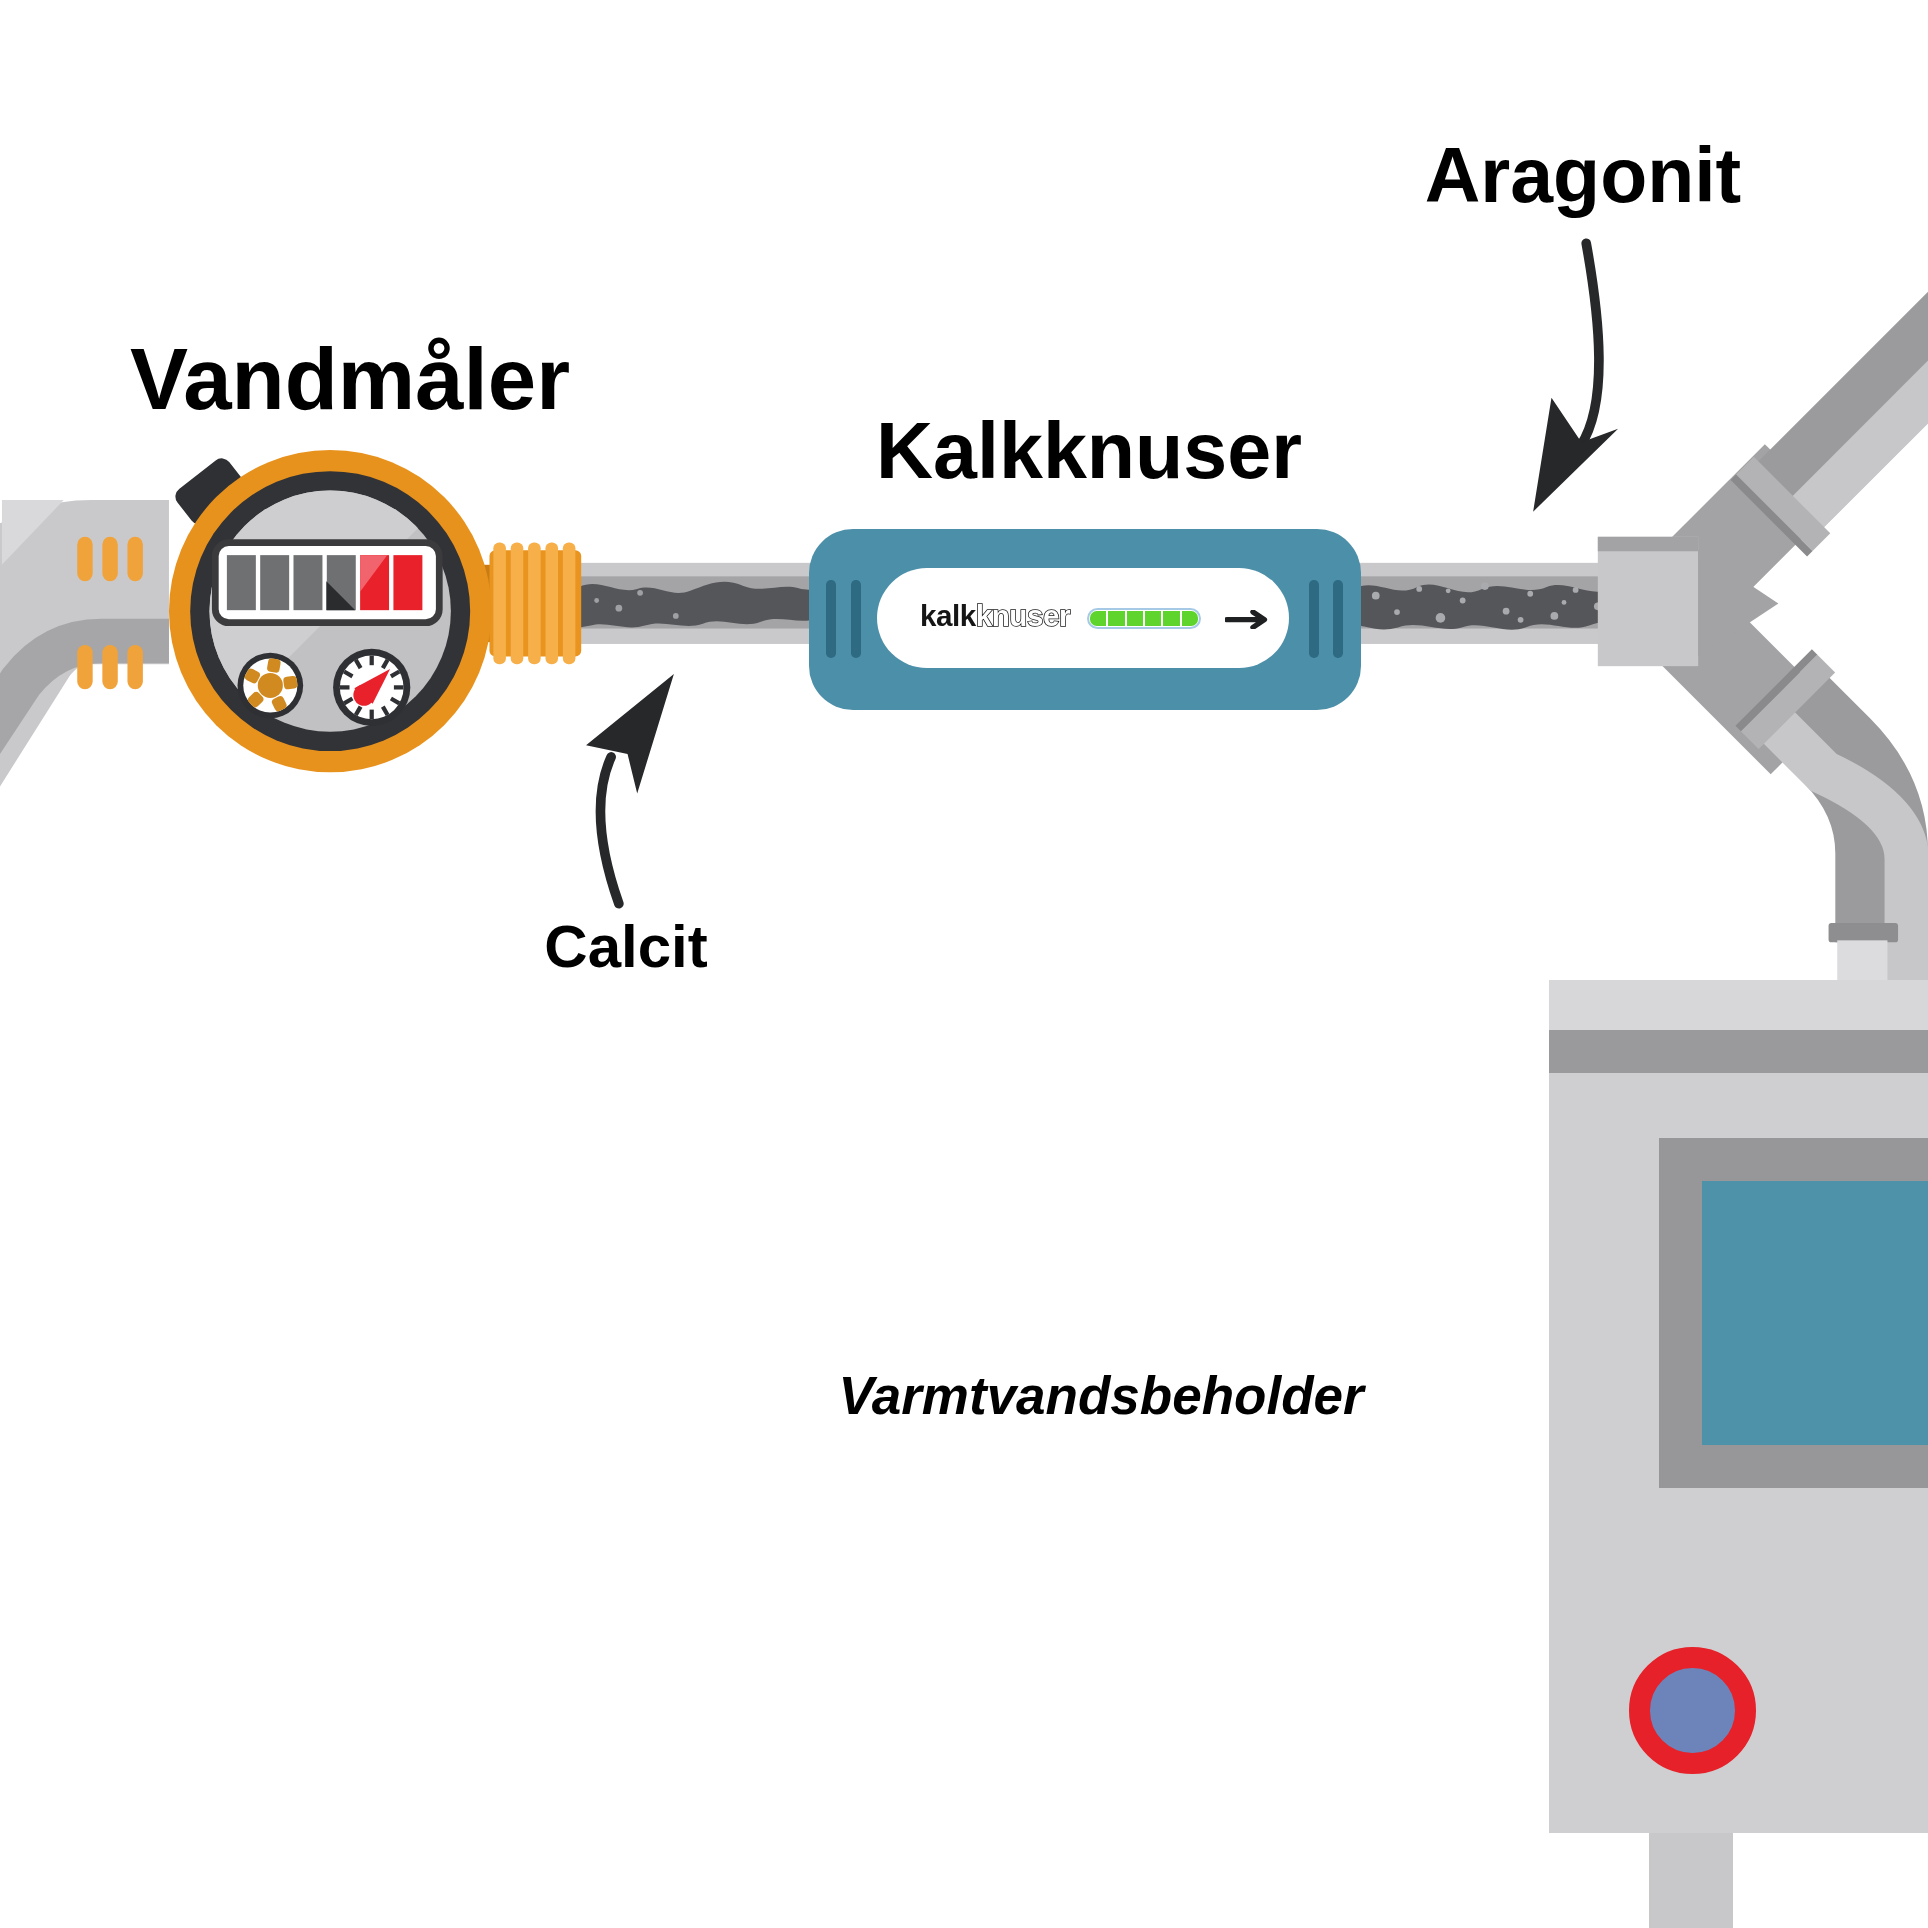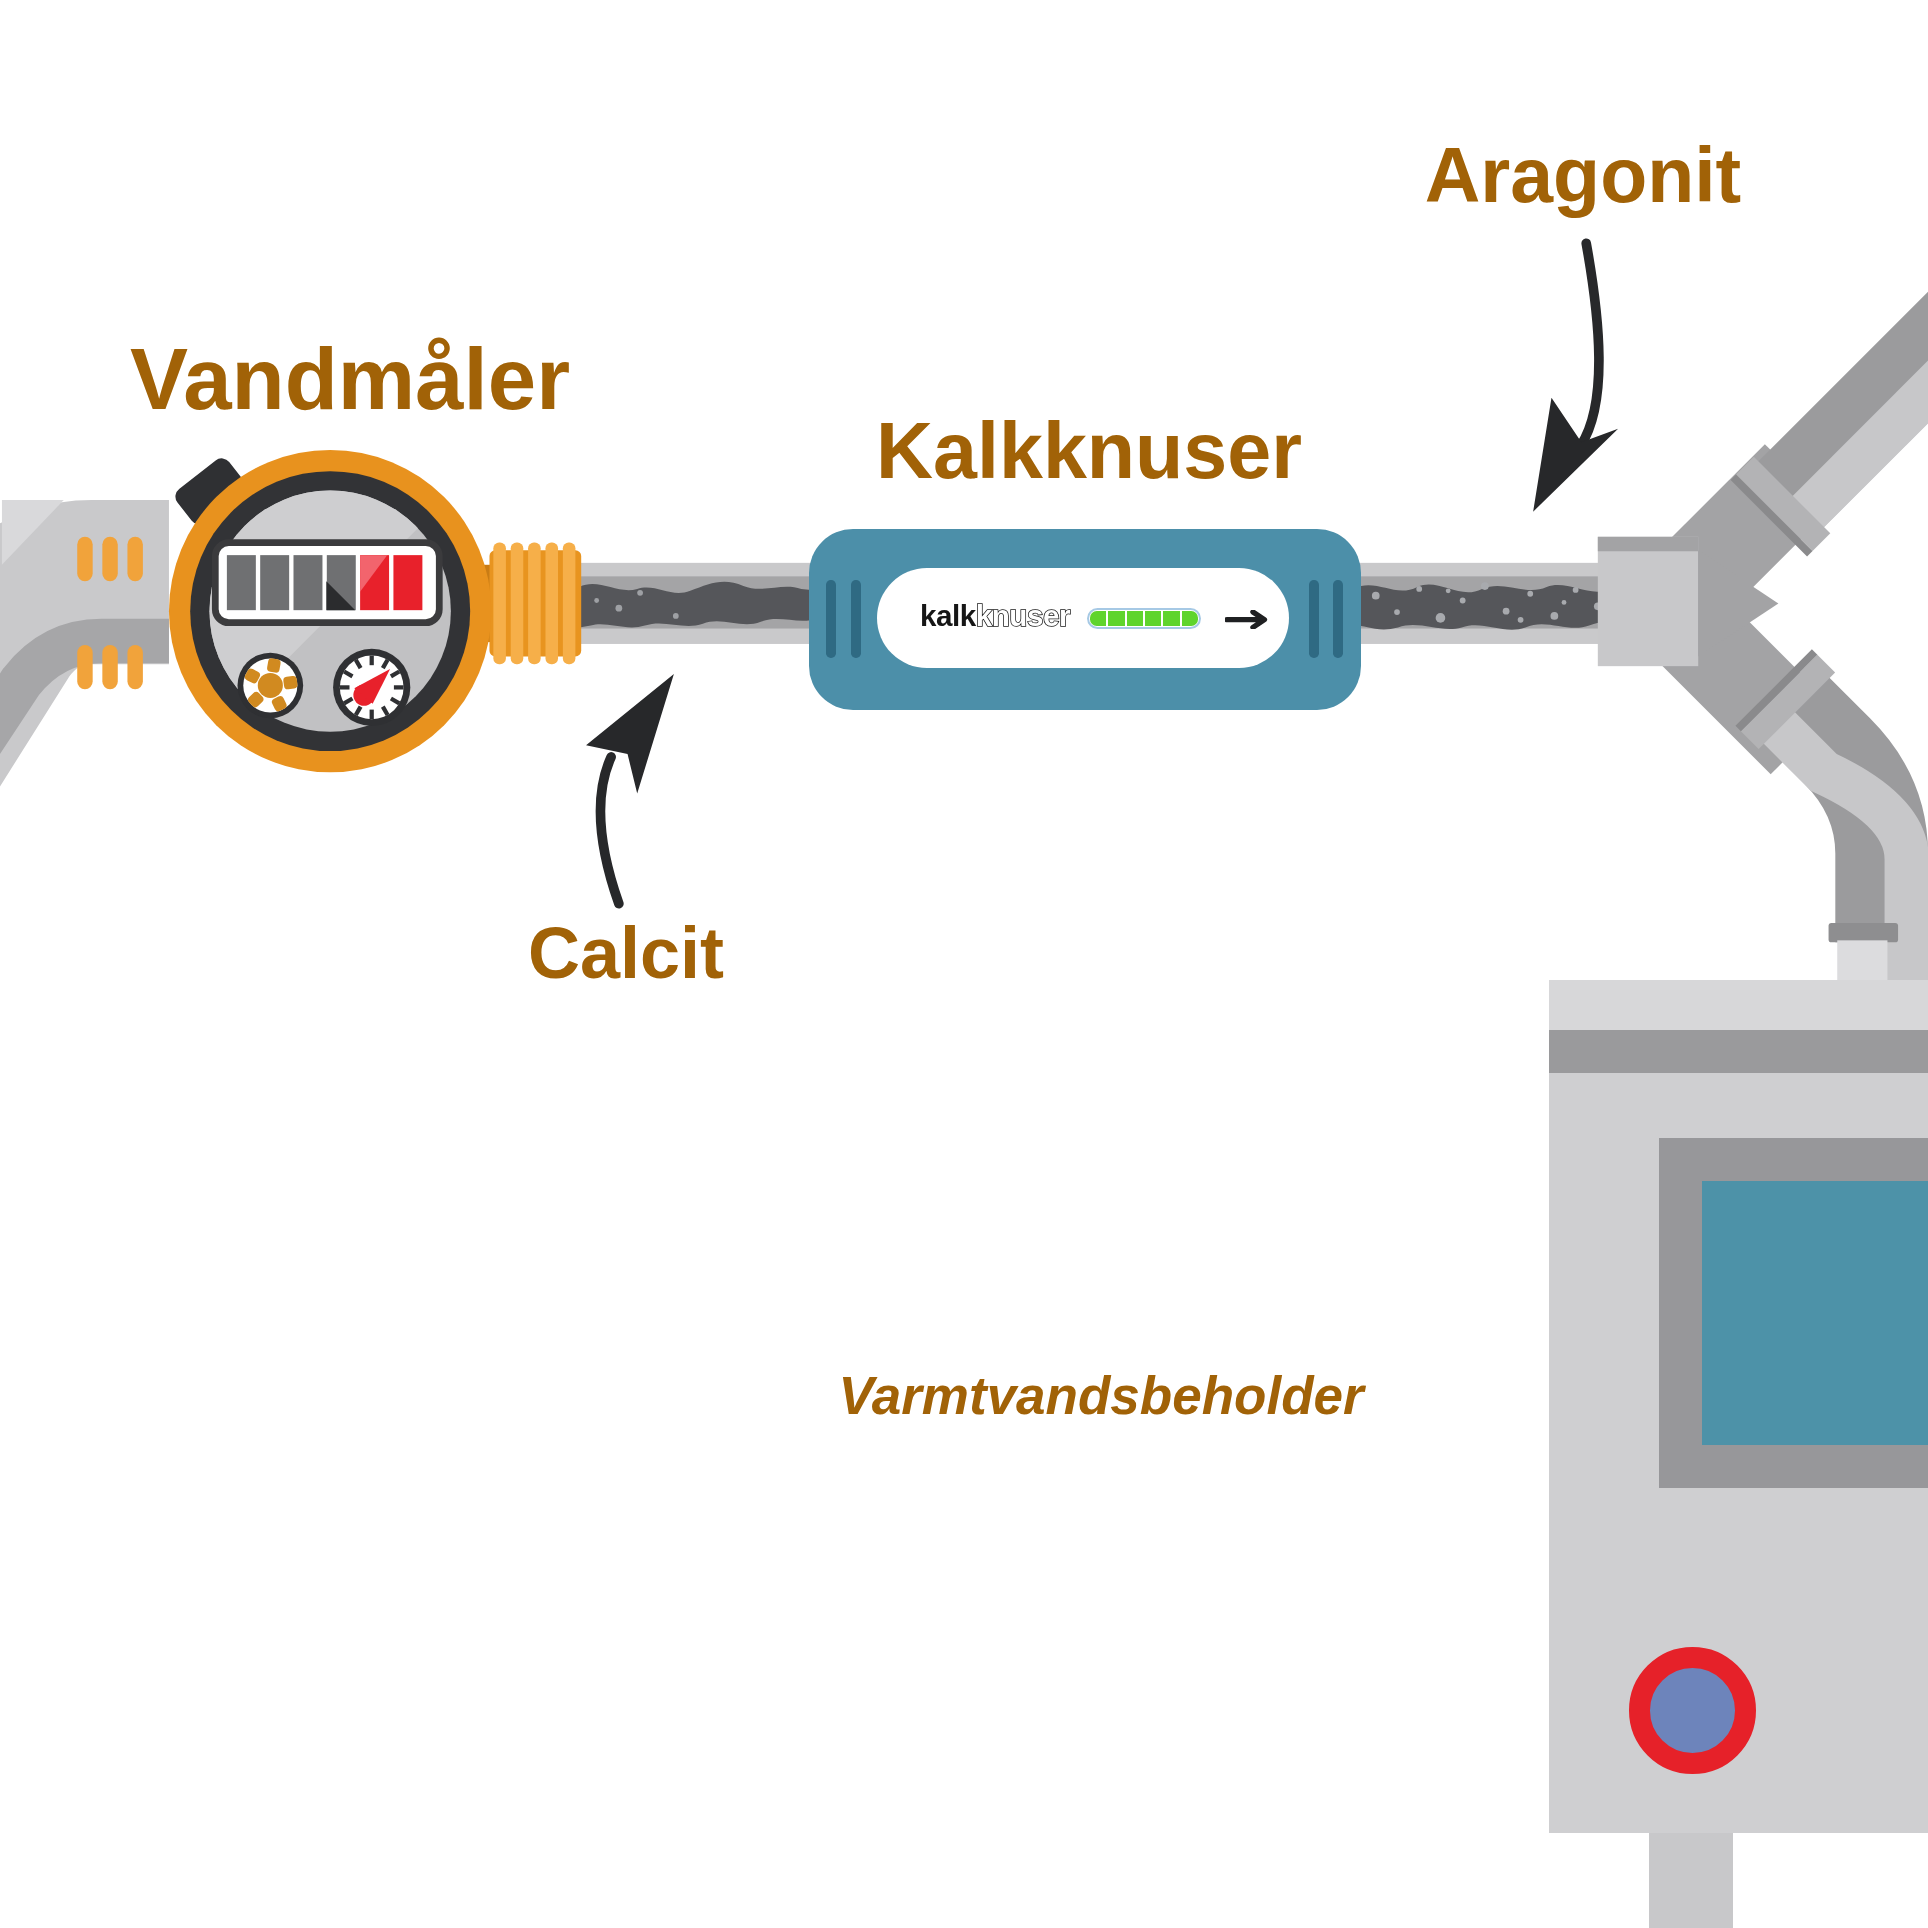--- a/index.html
+++ b/index.html
@@ -1,24 +1,24 @@
 <!DOCTYPE html>
 <html><head>
 <meta charset="utf-8">
 <style>
   html,body{margin:0;padding:0;background:#ffffff;}
   #stage{position:relative;width:1928px;height:1928px;background:#ffffff;overflow:hidden;
          font-family:"Liberation Sans", sans-serif;}
   #scene{position:absolute;left:0;top:0;}
-  .label{position:absolute;transform:translateX(-50%);font-weight:bold;color:#a16207;
+  .label{position:absolute;transform:translateX(-50%);font-weight:bold;color:#000000;
          white-space:nowrap;letter-spacing:0;}
   #label-vandmaaler{left:329px;top:329px;font-size:87px;margin-left:21px;}
   #label-kalkknuser{left:1089px;top:405px;font-size:79px;}
   #label-aragonit{left:1583px;top:131px;font-size:77px;}
-  #label-calcit{left:626px;top:912px;font-size:72px;}
+  #label-calcit{left:626px;top:912px;font-size:60px;}
   #label-tank{left:1101px;top:1365px;font-size:53px;font-style:italic;}
 
   
   #device{position:absolute;left:809px;top:529px;width:552px;height:181px;
           background:#4c8fa9;border-radius:44px;}
   .groove{position:absolute;top:51px;width:9.7px;height:78px;border-radius:4.8px;background:#2f6a83;}
   #groove-1{left:17.4px;} #groove-2{left:42px;} #groove-3{left:500px;} #groove-4{left:524px;}
   #device-panel{position:absolute;left:68px;top:39px;width:412px;height:100px;
                 background:#ffffff;border-radius:50px;}
   #logo-svg{position:absolute;left:42px;top:25px;}

